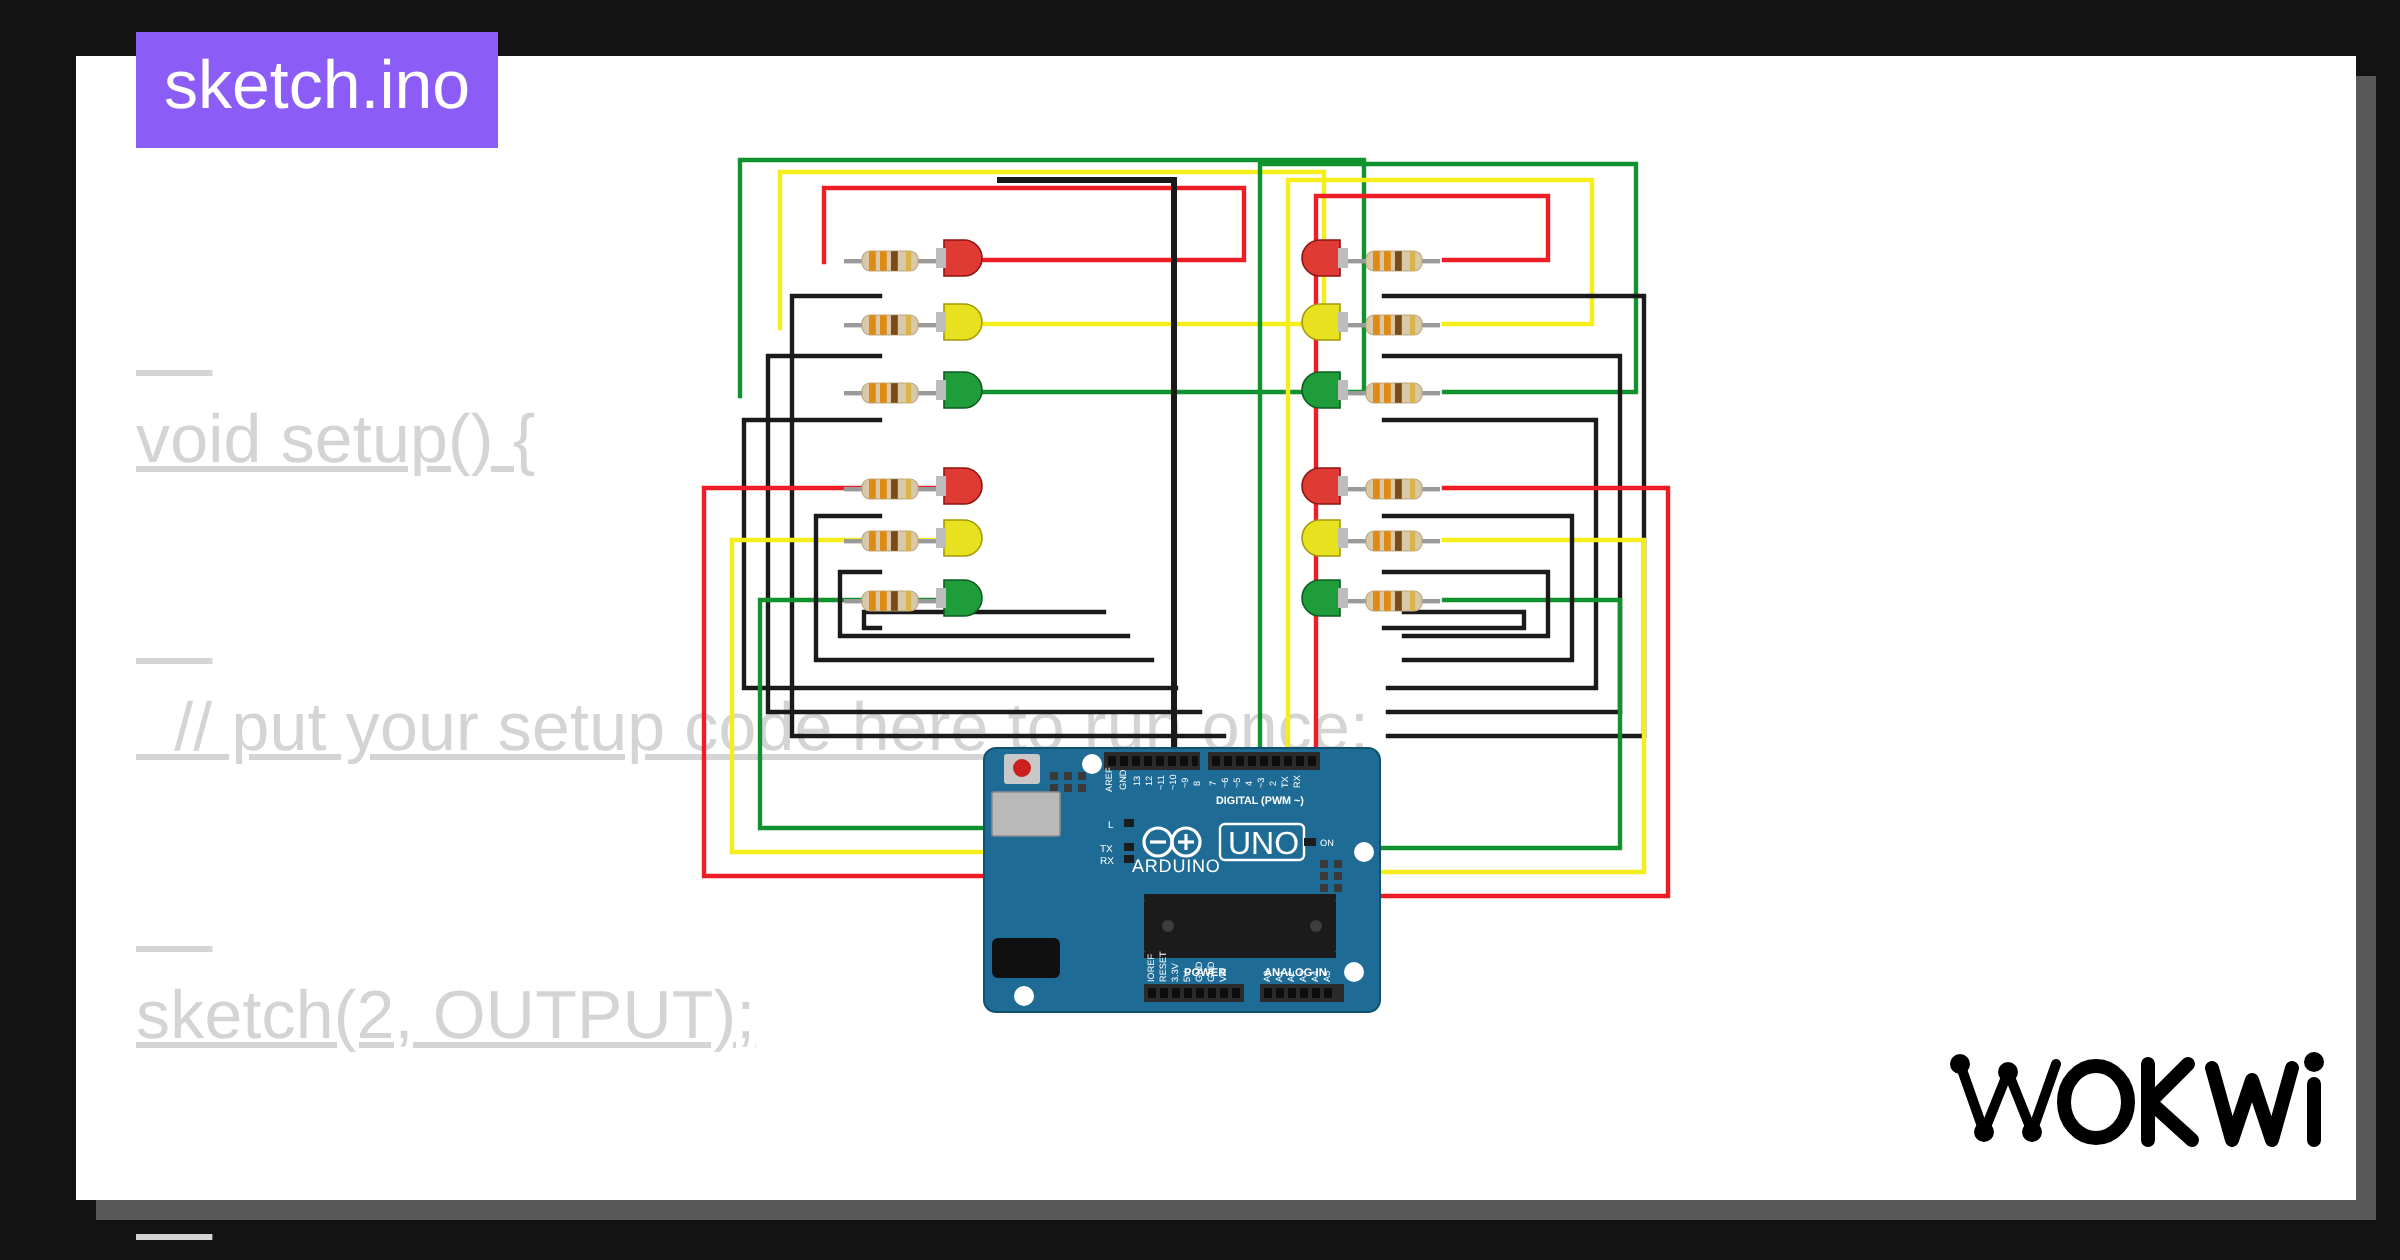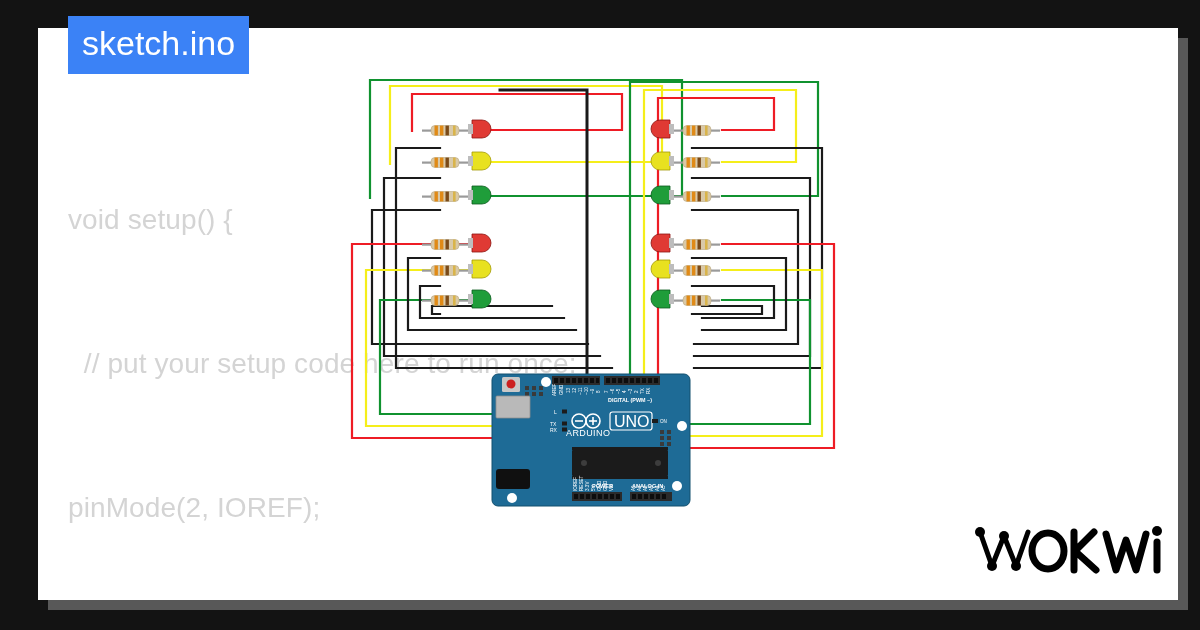--- a/index.html
+++ b/index.html
@@ -5,25 +5,25 @@
   html,body{margin:0;padding:0;background:#131313;}
   body{width:1200px;height:630px;overflow:hidden;font-family:"Liberation Sans",sans-serif;}
   #root{position:relative;width:1200px;height:630px;background:#131313;}
 
   
   .panel{position:absolute;left:38px;top:28px;width:1140px;height:572px;background:#ffffff;}
   .panel-shadow{position:absolute;left:48px;top:38px;width:1140px;height:572px;background:#585858;}
 
   
   .code{position:absolute;left:68px;top:100px;width:420px;height:500px;
-        font-size:28px;line-height:48px;color:#d4d4d4;white-space:pre;letter-spacing:.1px;}
+        font-size:34px;line-height:48px;color:#d4d4d4;white-space:pre;letter-spacing:.1px;text-decoration:underline;}
   .code .ln{display:block;}
 
   
-  .tab{position:absolute;left:68px;top:16px;background:#3b82f6;color:#fff;
+  .tab{position:absolute;left:68px;top:16px;background:#8b5cf6;color:#fff;
        font-size:34px;line-height:1;padding:10px 14px 14px 14px;}
 
   
   .logo{position:absolute;left:972px;top:518px;width:190px;height:66px;}
 
   
   .canvas{position:absolute;left:322px;top:78px;width:530px;height:470px;}
   .canvas svg{position:absolute;left:0;top:0;}
 
   
@@ -32,21 +32,21 @@
 <body>
 
 <div id="root">
 
   <div class="panel-shadow"></div>
   <div class="panel"></div>
 
   <div class="code">
     <span class="ln">void setup() {</span>
     <span class="ln">  // put your setup code here to run once:</span>
-    <span class="ln">pinMode(2, IOREF);</span>
+    <span class="ln">sketch(2, OUTPUT);</span>
     <span class="ln">pinMode(3, OUTPUT);</span>
     
     
     
     
     
     
     
   </div>
 

